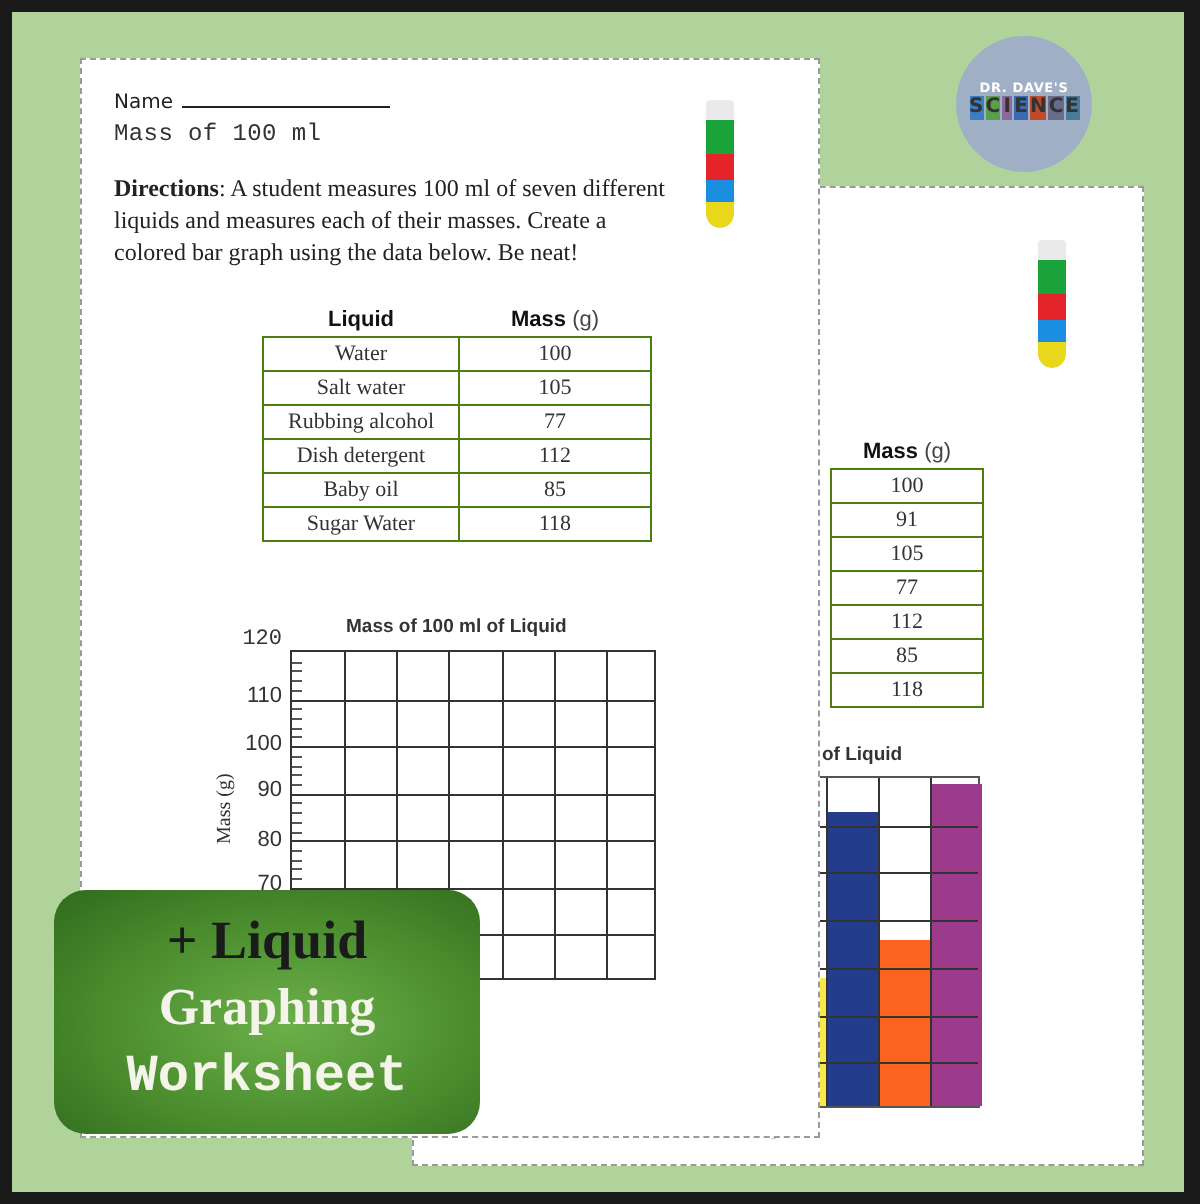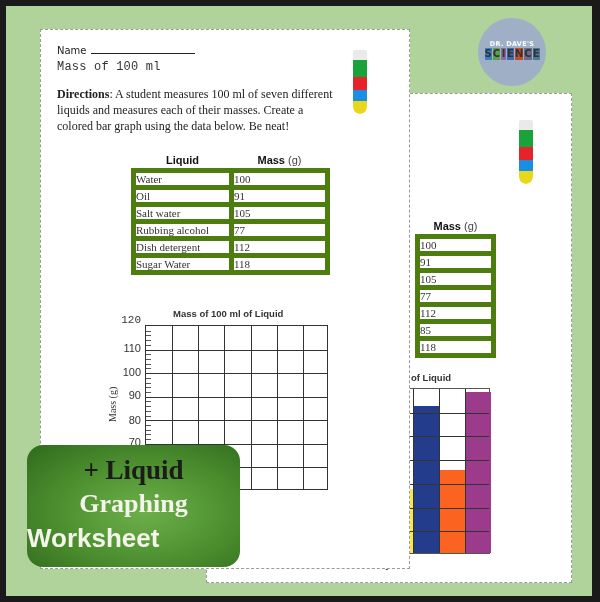--- a/index.html
+++ b/index.html
@@ -21,21 +21,21 @@
   .tube div { width: 100%; }
   .tube .cap { height: 10px; background: #eaeaea; }
   .tube .g { height: 17px; background: #1aa33a; }
   .tube .r { height: 13px; background: #e5232b; }
   .tube .b { height: 11px; background: #1a8ee0; }
   .tube .y { height: 13px; background: #e8d71a; border-radius: 0 0 7px 7px; }
 
   table.data { position: absolute; border-collapse: collapse; font-family: "Liberation Serif", serif; font-size: 11px; color: #333; }
   table.data th { font-family: "Liberation Sans", sans-serif; font-weight: bold; font-size: 11px; color: #111; padding-bottom: 2px; }
   table.data th .unit { font-weight: normal; color: #444; }
-  table.data td { border: 5px solid #4d7c0f; height: 17px; }
+  table.data td { border: 1px solid #4d7c0f; height: 17px; text-align: center; }
   .t-front { left: 90px; top: 124px; }
   .t-front td.c1 { width: 98px; }
   .t-front td.c2 { width: 96px; }
   .t-back { left: 208px; top: 126px; }
   .t-back td { width: 76px; border-left: none; }
 
   .chart-title { position: absolute; font-family: "Liberation Sans", sans-serif; font-weight: bold; font-size: 9.5px; color: #333; }
   .grid { position: absolute; border: 1px solid #333; }
   .ytick { position: absolute; font-family: "Liberation Sans", sans-serif; font-size: 11px; color: #333; text-align: right; width: 22px; }
   .ylabel { position: absolute; font-family: "Liberation Serif", serif; font-size: 10px; color: #333; transform: rotate(-90deg); transform-origin: left top; }
@@ -44,21 +44,21 @@
 
   .logo { position: absolute; left: 472px; top: 12px; width: 68px; height: 68px; border-radius: 50%; background: #9fb0c6; }
   .logo .l1 { position: absolute; left: 0; width: 100%; top: 22px; text-align: center; font-family: "DejaVu Sans", sans-serif; font-weight: bold; font-size: 6.5px; color: #fff; letter-spacing: 0.3px; }
   .logo .l2 { position: absolute; left: 6px; top: 30px; width: 56px; height: 12px; display: flex; }
   .logo .l2 span { flex: 1; margin: 0 0.5px; font-family: "DejaVu Sans", sans-serif; font-weight: bold; font-size: 10px; color: #333; text-align: center; line-height: 12px; }
 
   .badge { position: absolute; left: 21px; top: 439px; width: 213px; height: 122px; border-radius: 16px;
            background: radial-gradient(ellipse at 55% 55%, #6cb04a 0%, #4b8d2e 55%, #2f6a1c 100%); }
   .badge .b1 { position: absolute; left: 0; width: 100%; top: 10px; text-align: center; font-family: "Liberation Serif", serif; font-weight: bold; font-size: 27px; color: #1b1b1b; }
   .badge .b2 { position: absolute; left: 0; width: 100%; top: 44px; text-align: center; font-family: "Liberation Serif", serif; font-weight: bold; font-size: 26px; color: #f4f4ea; }
-  .badge .b3 { position: absolute; left: 0; width: 100%; top: 78px; text-align: left; font-family: Liberation Sans, sans-serif; font-weight: bold; font-size: 26px; color: #f4f4ea; }
+  .badge .b3 { position: absolute; left: 0; width: 100%; top: 78px; text-align: center; font-family: Liberation Mono, monospace; font-weight: bold; font-size: 26px; color: #f4f4ea; }
 </style>
 </head>
 <body>
 
 <div class="frame">
 <div class="canvas">
 
   <div class="logo">
     <div class="l1">DR. DAVE'S</div>
     <div class="l2">
@@ -188,34 +188,34 @@
       <tbody>
             <tr>
         <th>Liquid</th>
         <th><span>Mass</span> <span class="unit">(g)</span></th>
       </tr>
       <tr>
               <td class="c1">Water</td>
               <td class="c2">100</td>
             </tr>
       <tr>
-              <td class="c1">Oil</td>
-              <td class="c2">91</td>
-            </tr>
-      <tr>
               <td class="c1">Salt water</td>
               <td class="c2">105</td>
             </tr>
       <tr>
               <td class="c1">Rubbing alcohol</td>
               <td class="c2">77</td>
             </tr>
       <tr>
               <td class="c1">Dish detergent</td>
               <td class="c2">112</td>
+            </tr>
+      <tr>
+              <td class="c1">Baby oil</td>
+              <td class="c2">85</td>
             </tr>
       <tr>
               <td class="c1">Sugar Water</td>
               <td class="c2">118</td>
             </tr>
     </tbody>
         </table>
 
     <div class="chart-title" style="left:132px; top:278px;">Mass of 100 ml of Liquid</div>
     <div id="front-plot" class="grid" style="left:104px; top:295px; width:183px; height:165px;">

